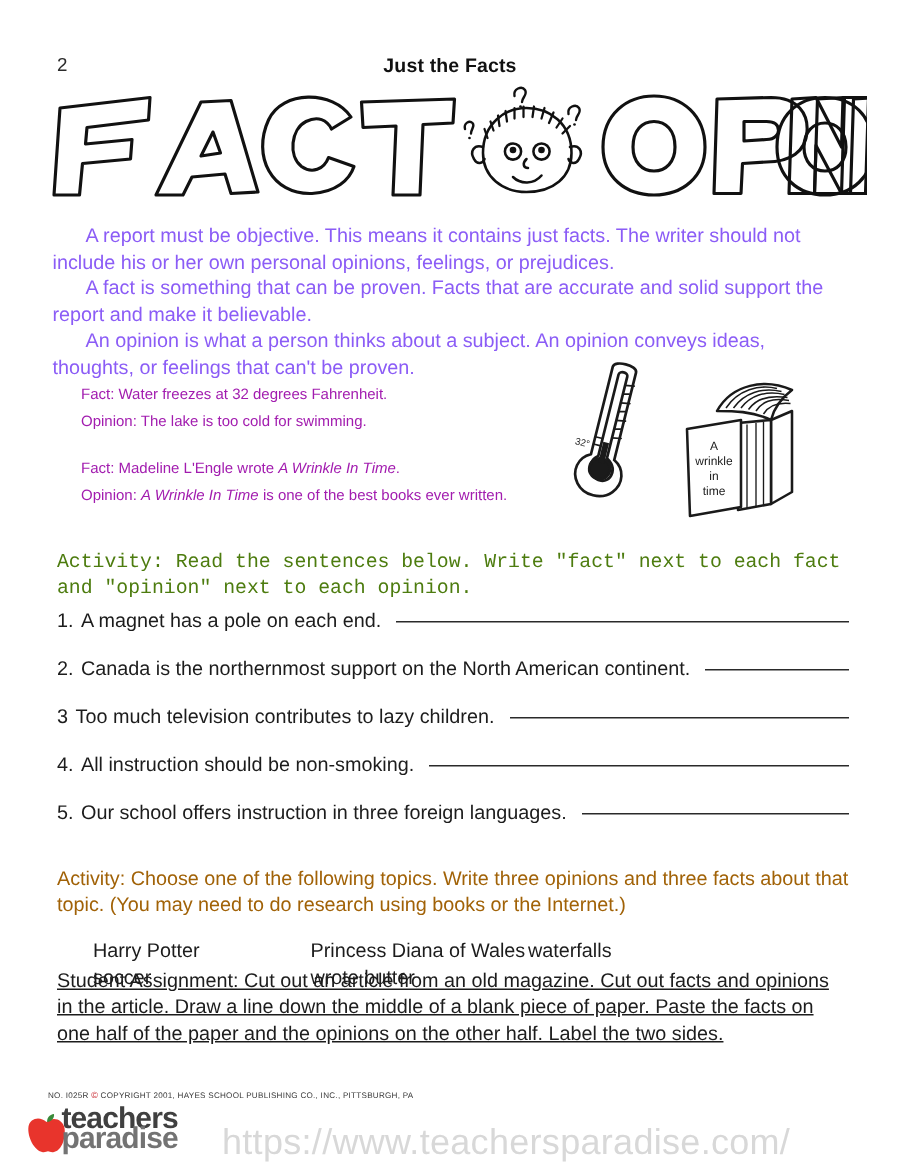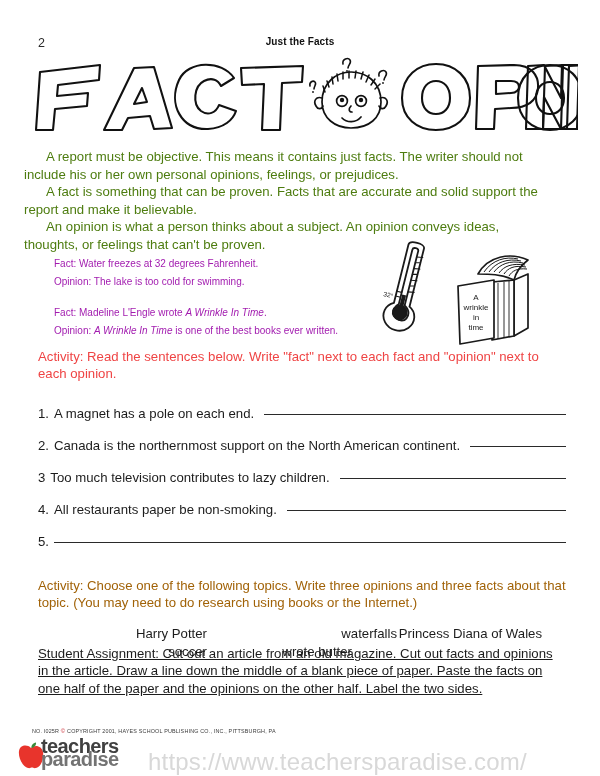--- a/index.html
+++ b/index.html
@@ -37,45 +37,45 @@
     font-size: 12.5px;
     color: #2b2b2b;
     letter-spacing: .2px;
   }
   .header-title {
     position: absolute;
     left: 0;
     right: 0;
     top: 0;
     text-align: center;
-    font-size: 10px;
+    font-size: 13px;
     font-weight: bold;
     color: #111;
     letter-spacing: .1px;
   }
 
   
   .title-art {
     position: absolute;
     top: 56px;
     left: 22px;
     width: 556px;
     height: 76px;
   }
   .title-art svg { display: block; width: 100%; height: 100%; }
 
   
   .body-text {
     position: absolute;
-    left: 24px;
+    left: 35px;
     width: 524px;
     top: 148px;
     font-size: 13.2px;
     line-height: 17.6px;
-    color: #4d7c0f;
+    color: #8b5cf6;
   }
   .body-text p { margin: 0; text-indent: 22px; }
 
   
   .examples {
     position: absolute;
     left: 54px;
     top: 255px;
     width: 330px;
     font-size: 10px;
@@ -100,25 +100,26 @@
     top: 252px;
     width: 84px;
     height: 96px;
   }
   .thermo-art svg, .book-art svg { display: block; width: 100%; height: 100%; }
 
   
   .activity-1-intro {
     position: absolute;
     left: 38px;
-    top: 348px;
+    top: 366px;
     width: 528px;
     font-size: 13.2px;
     line-height: 17.4px;
-    color: #ef4444;
+    color: #4d7c0f;
+    font-family: Liberation Mono, monospace;
   }
   .q-list {
     position: absolute;
     left: 38px;
     top: 406px;
     width: 528px;
   }
   .q-item {
     display: flex;
     align-items: baseline;
@@ -151,21 +152,21 @@
   .topics {
     position: absolute;
     left: 62px;
     top: 625px;
     width: 480px;
     font-size: 13.2px;
     line-height: 18px;
     color: #1c1c1c;
   }
   .topic-row { display: flex; }
-  .topic-col { width: 145px; text-align: right; }
+  .topic-col { width: 145px; }
   .topic-col.wide { width: 190px; }
 
   
   .assignment {
     position: absolute;
     left: 38px;
     top: 645px;
     width: 528px;
     font-size: 13.2px;
     line-height: 17.4px;
@@ -407,36 +408,37 @@
       <span class="q-text">Canada is the northernmost support on the North American continent.</span>
       <span class="q-rule"></span>
     </div>
     <div class="q-item">
       <span class="q-num">3</span>
       <span class="q-text">Too much television contributes to lazy children.</span>
       <span class="q-rule"></span>
     </div>
     <div class="q-item">
       <span class="q-num">4.</span>
-      <span class="q-text">All restaurants paper be non-smoking.</span>
+      <span class="q-text">All instruction should be non-smoking.</span>
       <span class="q-rule"></span>
     </div>
     <div class="q-item">
       <span class="q-num">5.</span>
+      <span class="q-text">Our school offers instruction in three foreign languages.</span>
       <span class="q-rule"></span>
     </div>
   </div>
 
   <div class="activity-2-intro">Activity: Choose one of the following topics. Write three opinions and three facts about that topic. (You may need to do research using books or the Internet.)</div>
 
   <div class="topics">
     <div class="topic-row">
       <div class="topic-col">Harry Potter</div>
+      <div class="topic-col">Princess Diana of Wales</div>
       <div class="topic-col wide">waterfalls</div>
-      <div class="topic-col">Princess Diana of Wales</div>
     </div>
     <div class="topic-row">
       <div class="topic-col">soccer</div>
       <div class="topic-col">wrote butter</div>
     </div>
   </div>
 
   <div class="assignment">Student Assignment: Cut out an article from an old magazine. Cut out facts and opinions in the article. Draw a line down the middle of a blank piece of paper. Paste the facts on one half of the paper and the opinions on the other half. Label the two sides.</div>
 
   <div class="copyright"><span>NO. I025R </span><span class="cmark">©</span><span> COPYRIGHT 2001, HAYES SCHOOL PUBLISHING CO., INC., PITTSBURGH, PA</span></div>

